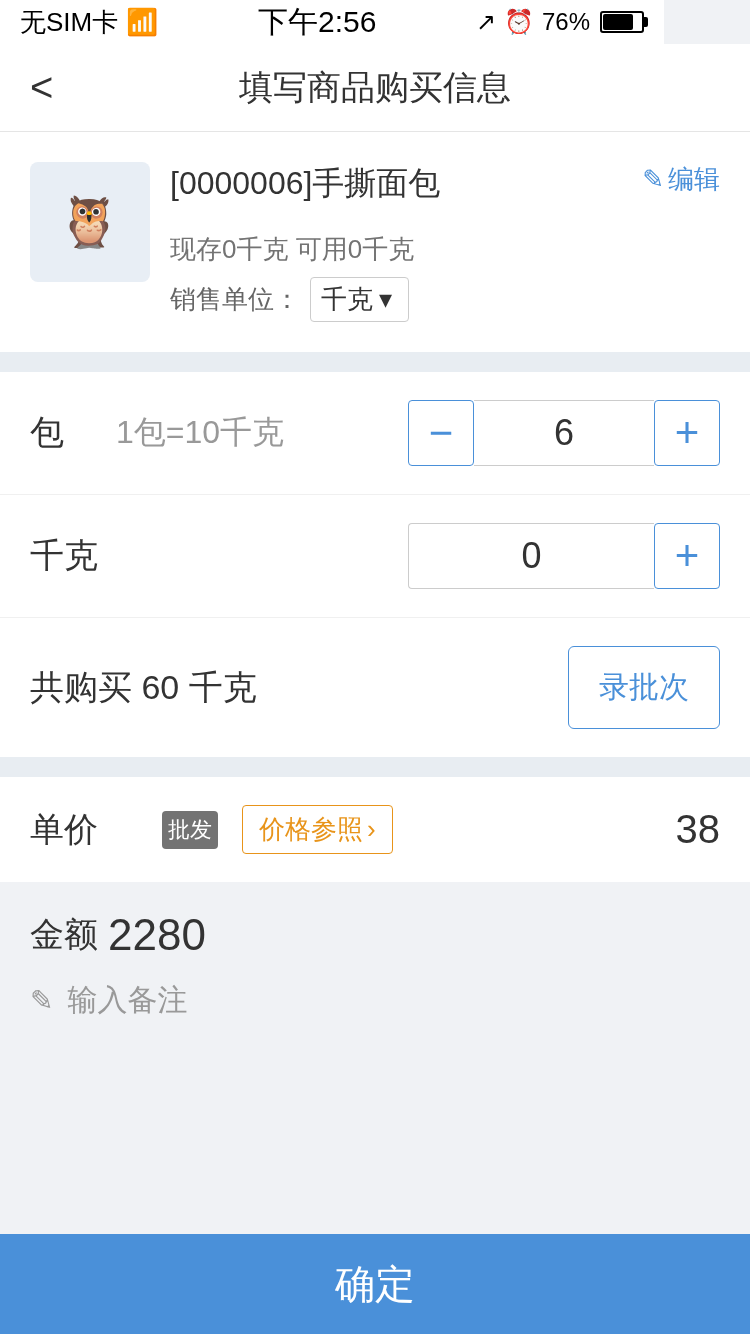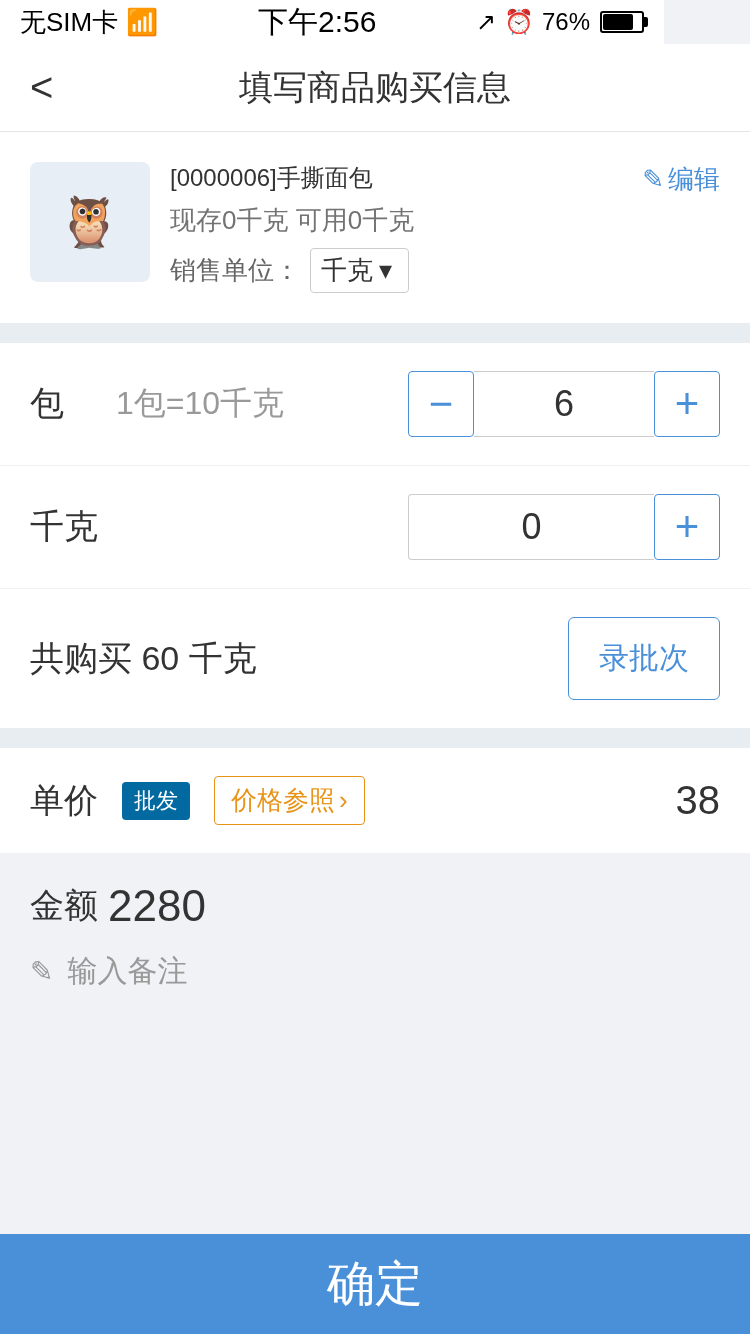--- a/index.html
+++ b/index.html
@@ -88,24 +88,24 @@
       flex-shrink: 0;
     }
     .owl-icon {
       font-size: 50px;
       color: #8ab0cc;
     }
     .product-info {
       flex: 1;
     }
     .product-name {
-      font-size: 24px;
+      font-size: 32px;
       color: #333;
       font-weight: 500;
-      margin-bottom: 9px;
+      margin-bottom: 26px;
     }
     .product-stock {
       font-size: 26px;
       color: #737373;
       margin-bottom: 10px;
     }
     .product-unit-row {
       display: flex;
       align-items: center;
       font-size: 26px;
@@ -241,25 +241,26 @@
     .price-left {
       display: flex;
       align-items: center;
       gap: 24px;
     }
     .price-label {
       font-size: 34px;
       color: #333;
     }
     .price-tag-wholesale {
-      background: #0369a1;
+      background: #737373;
       color: #fff;
       font-size: 22px;
-      padding: 4px 12px;
+      padding: 4px 6px;
       border-radius: 4px;
+      margin-left: 40px;
     }
     .price-ref-btn {
       border: 1px solid #e8941a;
       color: #e8941a;
       background: #fff;
       border-radius: 4px;
       padding: 6px 16px;
       font-size: 26px;
       display: flex;
       align-items: center;
@@ -305,21 +306,21 @@
 
     
     .confirm-btn {
       position: fixed;
       bottom: 0;
       left: 0;
       width: 750px;
       height: 100px;
       background: #4a90d9;
       color: #fff;
-      font-size: 48px;
+      font-size: 40px;
       display: flex;
       align-items: center;
       justify-content: center;
       cursor: pointer;
       border: none;
     }
     .battery-icon {
       display: inline-block;
       border: 2px solid #000;
       border-radius: 3px;

